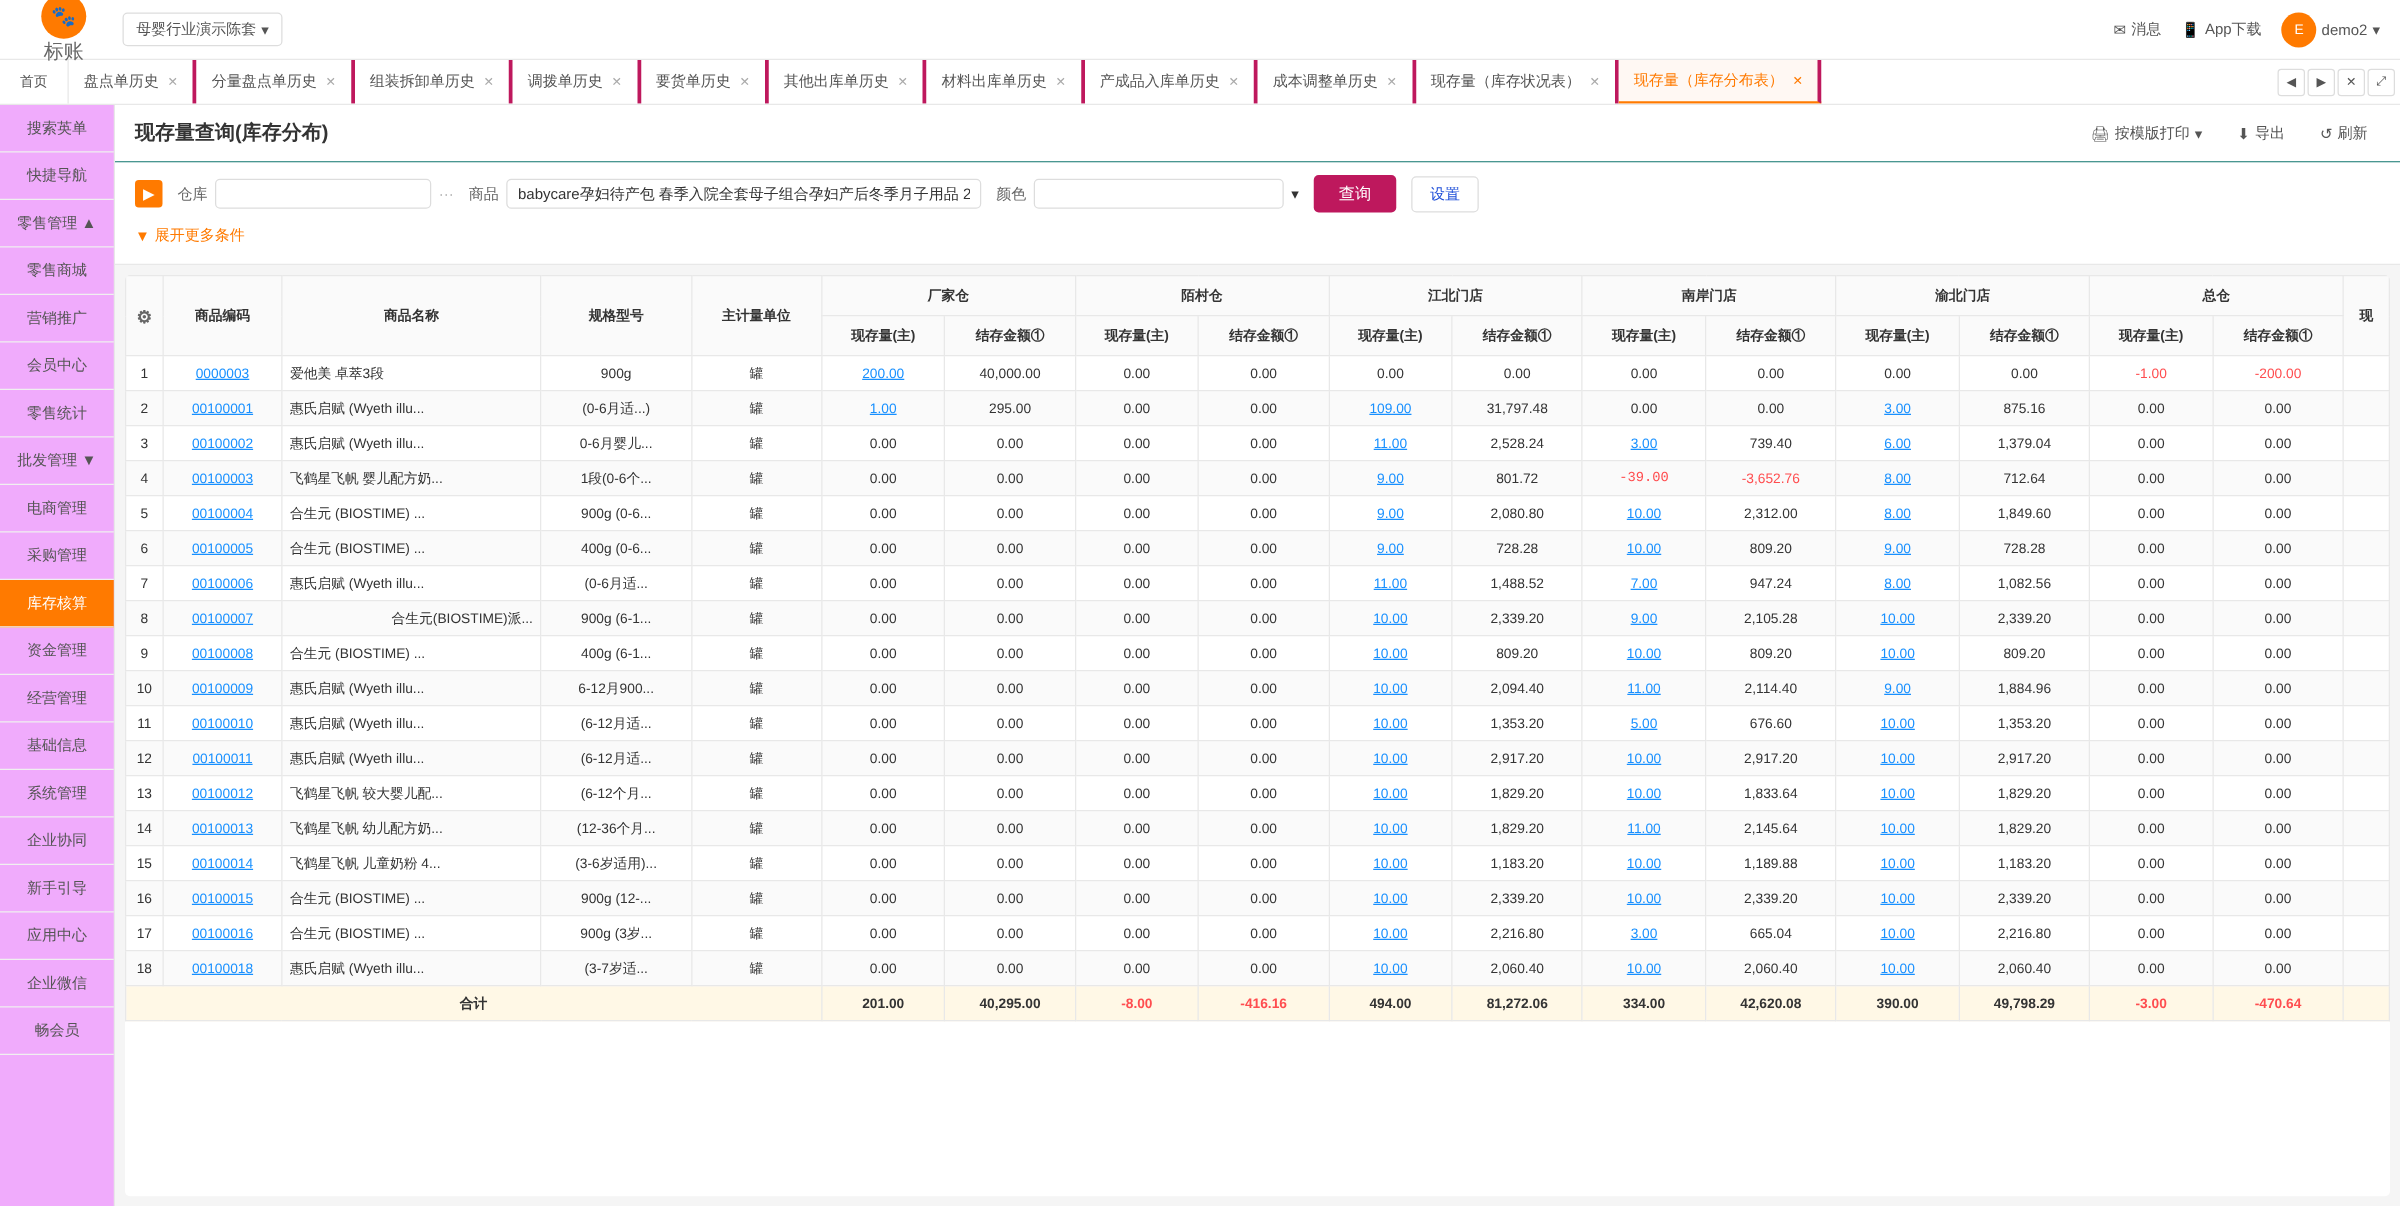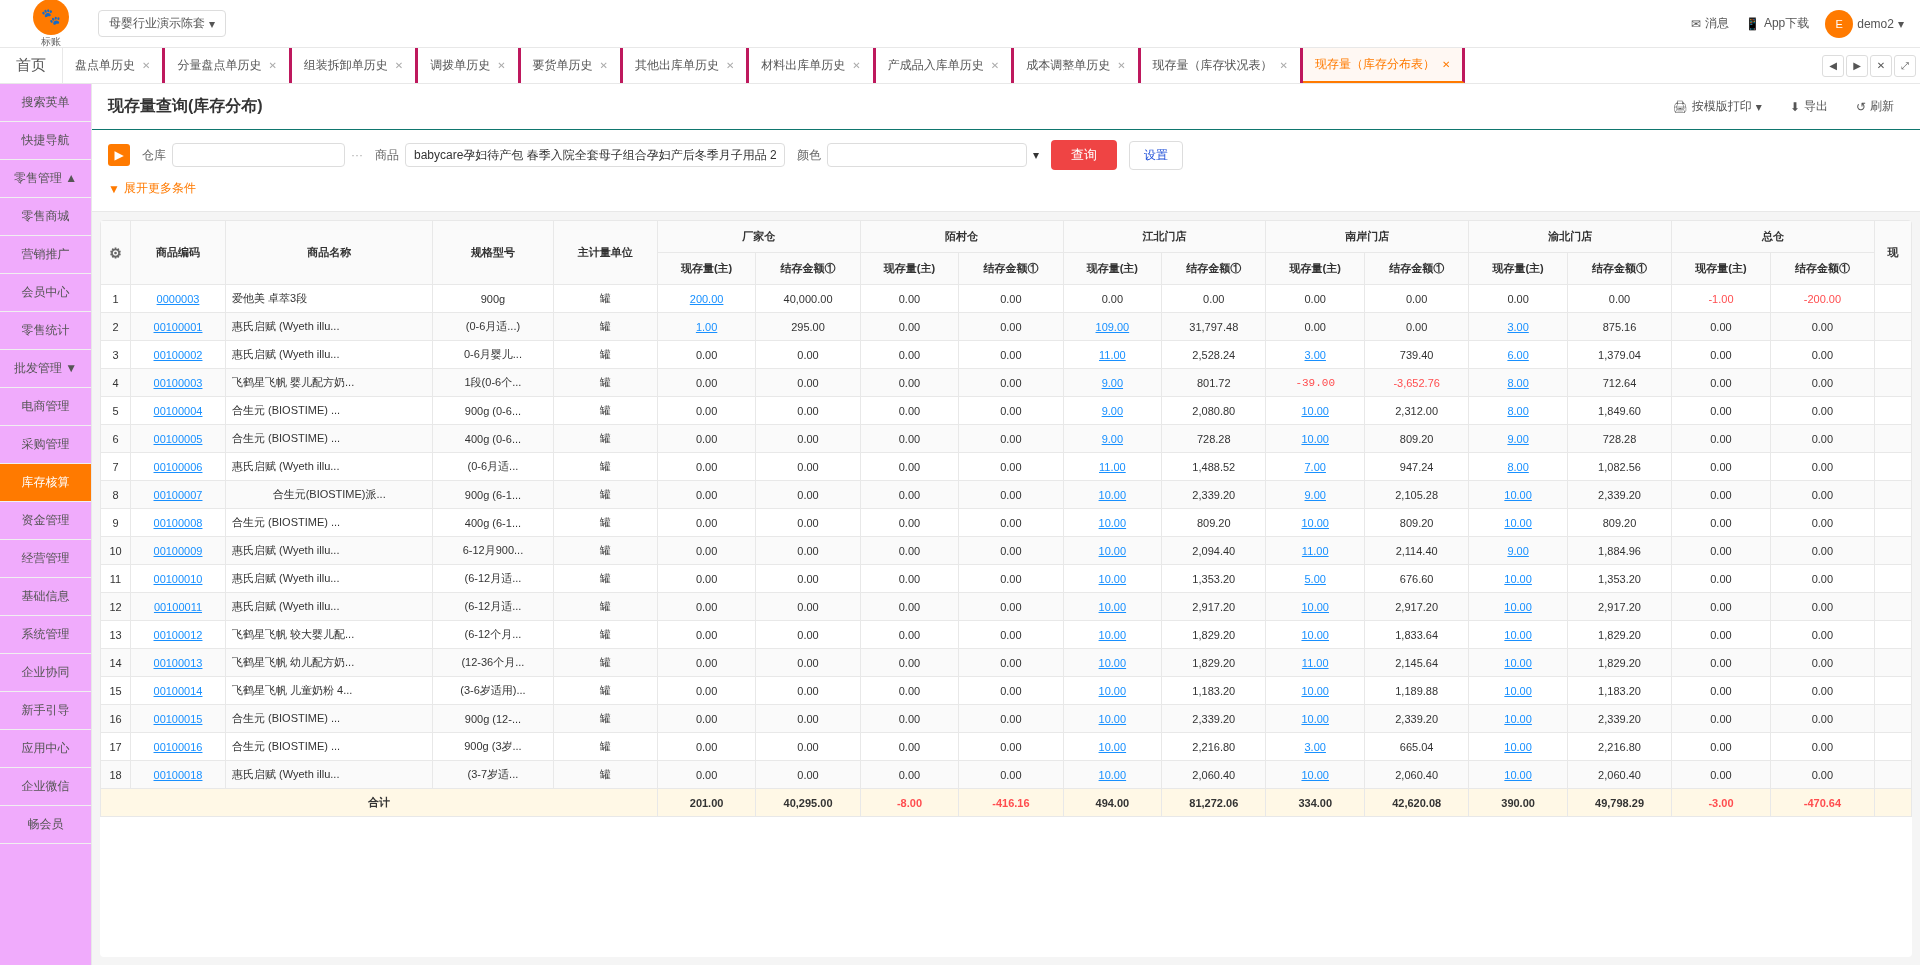--- a/index.html
+++ b/index.html
@@ -3,29 +3,29 @@
   <meta charset="utf-8">
   <style>
     * { box-sizing: border-box; margin: 0; padding: 0; }
     body { font-family: 'Microsoft YaHei', Arial, sans-serif; font-size: 12px; background: #f5f5f5; color: #333; overflow: hidden; }
 
     
     .top-bar { background: #fff; height: 48px; display: flex; align-items: center; padding: 0 16px; border-bottom: 1px solid #e8e8e8; justify-content: space-between; }
     .top-bar-left { display: flex; align-items: center; gap: 12px; }
     .logo-area { display: flex; flex-direction: column; align-items: center; width: 70px; }
     .logo-icon { width: 36px; height: 36px; background: #ff7a00; border-radius: 50%; display: flex; align-items: center; justify-content: center; color: white; font-size: 16px; }
-    .logo-text { font-size: 10px; color: #666; }
+    .logo-text { font-size: 16px; color: #666; }
     .industry-selector { display: flex; align-items: center; gap: 4px; padding: 4px 10px; border: 1px solid #ddd; border-radius: 4px; cursor: pointer; color: #555; font-size: 12px; }
     .top-bar-right { display: flex; align-items: center; gap: 16px; }
     .top-bar-action { display: flex; align-items: center; gap: 4px; color: #555; cursor: pointer; font-size: 12px; }
     .avatar { width: 28px; height: 28px; border-radius: 50%; background: #ff7a00; display: flex; align-items: center; justify-content: center; color: white; font-size: 11px; }
 
     
     .tab-bar { background: #fff; height: 36px; display: flex; align-items: center; border-bottom: 1px solid #e8e8e8; overflow: hidden; }
-    .tab-home { padding: 0 16px; height: 100%; display: flex; align-items: center; font-size: 15px; color: #555; border-right: 1px solid #e8e8e8; cursor: pointer; }
+    .tab-home { padding: 0 16px; height: 100%; display: flex; align-items: center; font-size: 11px; color: #555; border-right: 1px solid #e8e8e8; cursor: pointer; }
     .tabs-container { display: flex; flex: 1; overflow: hidden; align-items: center; height: 100%; }
     .tab { display: flex; align-items: center; padding: 0 12px; height: 100%; border-right: 3px solid #be185d; cursor: pointer; white-space: nowrap; font-size: 12px; color: #555; gap: 3px; min-width: 0; }
     .tab.active { color: #ff7a00; border-bottom: 2px solid #ff7a00; background: #fff8f3; }
     .tab-close { color: #aaa; font-size: 10px; margin-left: 4px; }
     .tab-nav { display: flex; align-items: center; padding: 0 4px; gap: 2px; }
     .tab-nav-btn { width: 22px; height: 22px; border: 1px solid #ddd; border-radius: 3px; display: flex; align-items: center; justify-content: center; cursor: pointer; color: #555; font-size: 10px; }
 
     
     .main-layout { display: flex; height: calc(965px - 48px - 36px); }
 
@@ -48,21 +48,21 @@
     
     .filter-area { background: #fff; padding: 10px 16px; border-bottom: 1px solid #e8e8e8; }
     .filter-row { display: flex; align-items: center; gap: 12px; flex-wrap: wrap; }
     .filter-item { display: flex; align-items: center; gap: 6px; }
     .filter-label { color: #666; font-size: 12px; white-space: nowrap; }
     .filter-input { border: 1px solid #ddd; border-radius: 4px; padding: 4px 8px; font-size: 12px; color: #333; min-width: 80px; }
     .filter-input-long { border: 1px solid #ddd; border-radius: 4px; padding: 4px 8px; font-size: 12px; color: #333; width: 380px; }
     .filter-input-color { border: 1px solid #ddd; border-radius: 4px; padding: 4px 8px; font-size: 12px; color: #333; width: 200px; }
     .filter-dots { color: #aaa; }
     .expand-btn { display: flex; align-items: center; gap: 4px; color: #ff7a00; font-size: 12px; cursor: pointer; padding: 4px 0; }
-    .query-btn { background: #ef4444; color: white; border: none; padding: 6px 20px; border-radius: 4px; cursor: pointer; font-size: 13px; }
+    .query-btn { background: #be185d; color: white; border: none; padding: 6px 20px; border-radius: 4px; cursor: pointer; font-size: 13px; }
     .settings-btn { background: white; color: #1d4ed8; border: 1px solid #ddd; padding: 5px 14px; border-radius: 4px; cursor: pointer; font-size: 12px; }
     .orange-arrow { background: #ff7a00; color: white; border: none; width: 22px; height: 22px; border-radius: 3px; cursor: pointer; font-size: 12px; display: flex; align-items: center; justify-content: center; }
 
     
     .table-container { flex: 1; overflow: auto; background: #fff; margin: 8px; border-radius: 4px; }
     table { width: 100%; border-collapse: collapse; font-size: 12px; }
     thead tr { background: #fafafa; }
     th { padding: 8px 6px; border: 1px solid #e8e8e8; text-align: center; font-weight: 600; color: #333; white-space: nowrap; font-size: 11px; }
     td { padding: 6px; border: 1px solid #e8e8e8; text-align: center; color: #333; white-space: nowrap; font-size: 11px; }
     .th-group { background: #fafafa; text-align: center; font-weight: 600; }
@@ -411,21 +411,21 @@
               <td>947.24</td>
               <td class="num-link" style="cursor: pointer;">8.00</td>
               <td>1,082.56</td>
               <td>0.00</td>
               <td>0.00</td>
               <td></td>
             </tr>
             <tr class="row-odd">
               <td>8</td>
               <td class="num-link" style="cursor: pointer;">00100007</td>
-              <td style="text-align: center;">合生元(BIOSTIME)派...</td>
+              <td style="text-align: right;">合生元(BIOSTIME)派...</td>
               <td>900g (6-1...</td>
               <td>罐</td>
               <td>0.00</td>
               <td>0.00</td>
               <td>0.00</td>
               <td>0.00</td>
               <td class="num-link" style="cursor: pointer;">10.00</td>
               <td>2,339.20</td>
               <td class="num-link" style="cursor: pointer;">9.00</td>
               <td>2,105.28</td>

